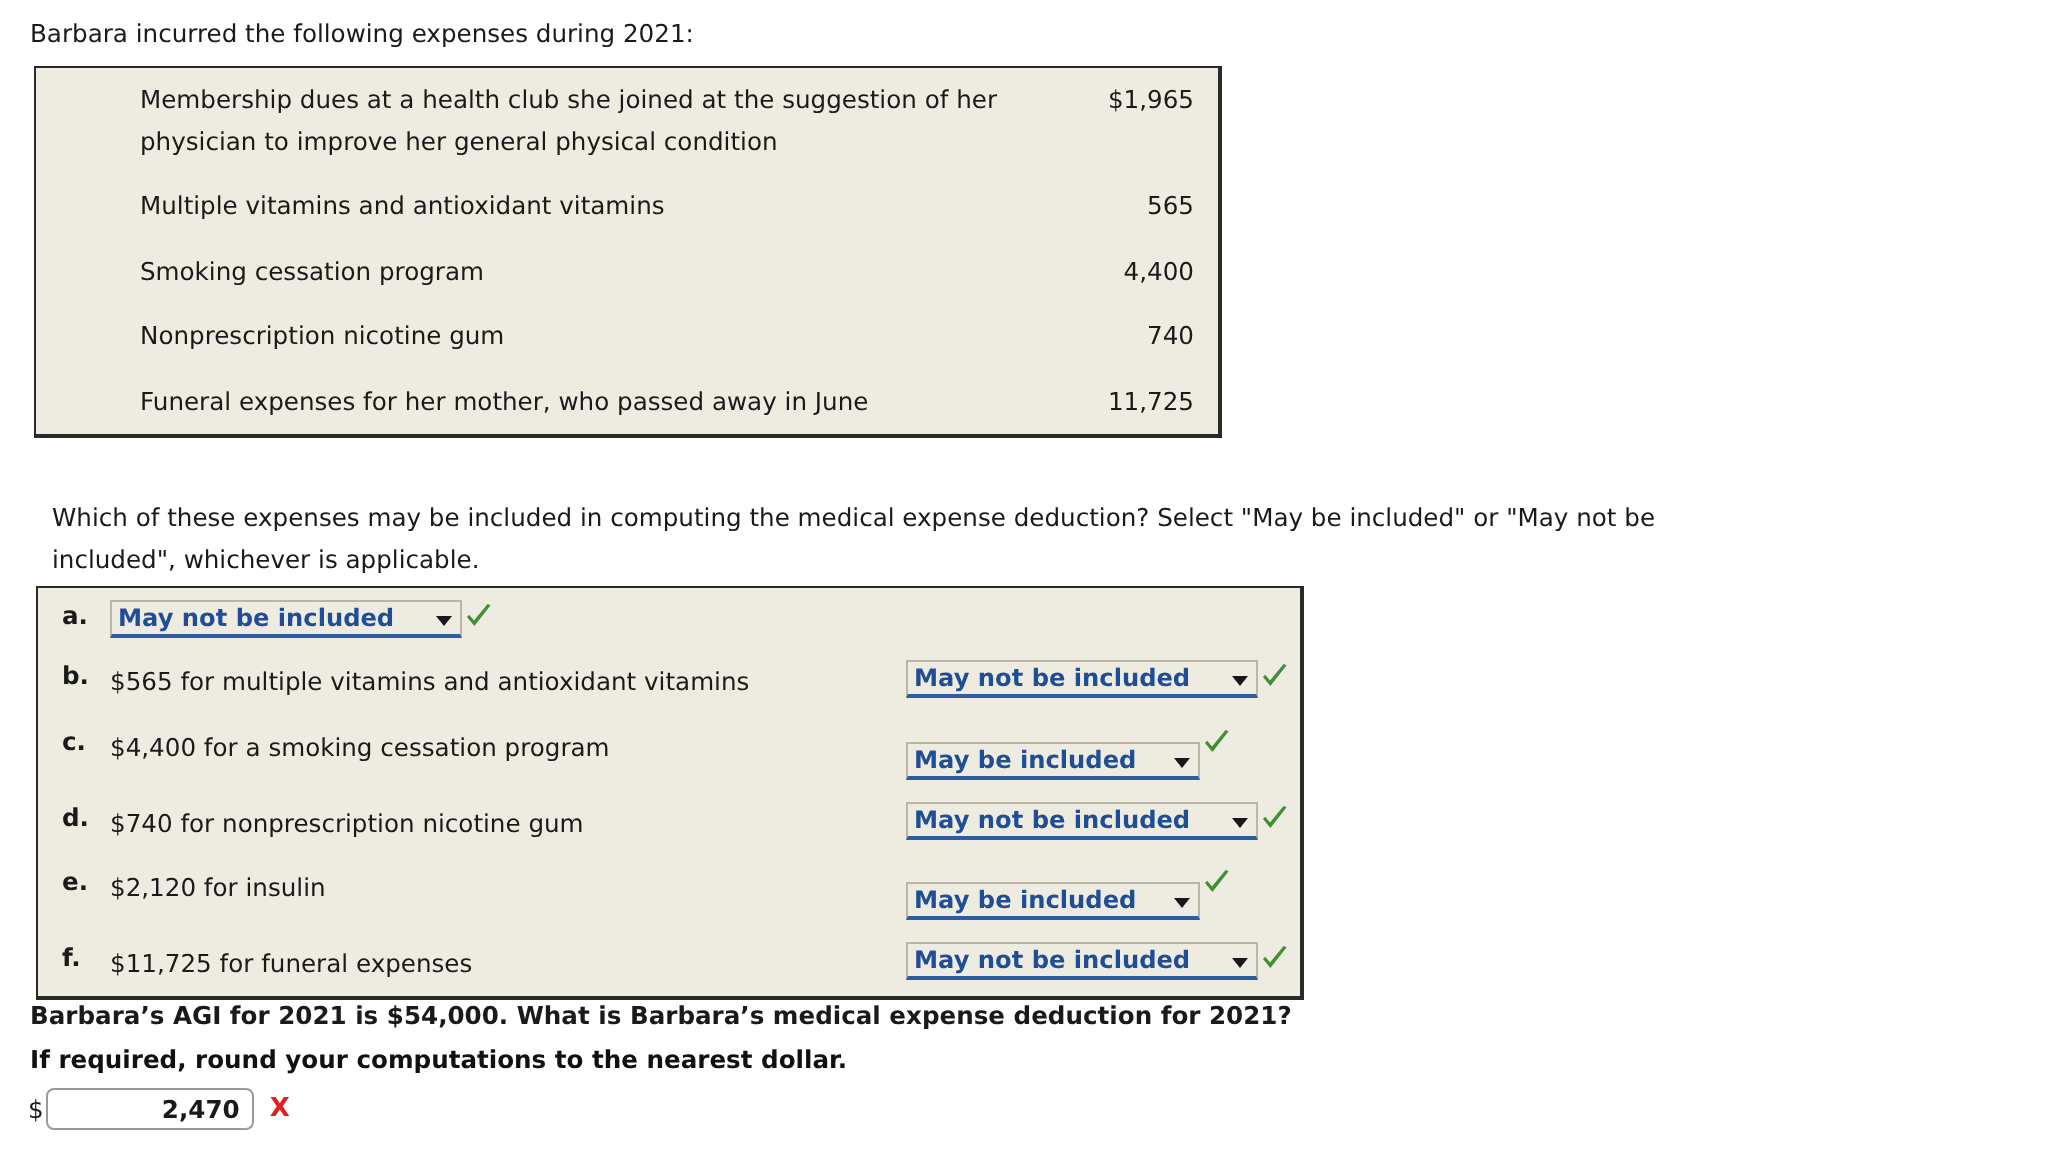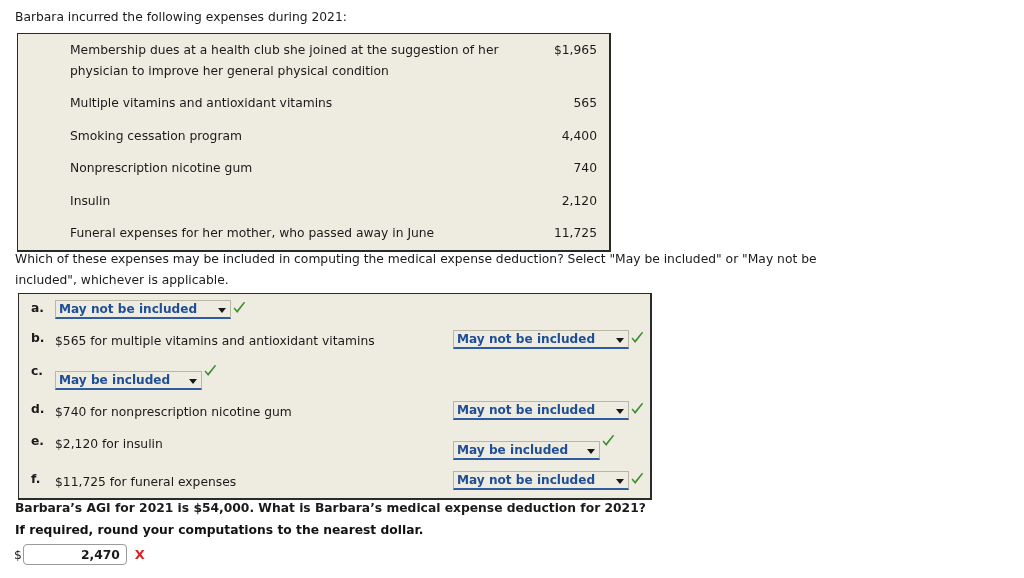--- a/index.html
+++ b/index.html
@@ -58,21 +58,21 @@
   .exp-row .amt {
     flex: 0 0 auto;
     text-align: right;
     min-width: 60px;
     white-space: nowrap;
   }
 
   
   .question {
     position: absolute;
-    left: 15px;
+    left: 26px;
     top: 249px;
     width: 860px;
     font-size: 12.3px;
     line-height: 21px;
     color: #1a1a1a;
   }
 
   
   .answer-panel {
     position: absolute;
@@ -221,24 +221,20 @@
     </div>
     <div class="exp-row">
       <div class="desc">Smoking cessation program</div>
       <div class="amt">4,400</div>
     </div>
     <div class="exp-row">
       <div class="desc">Nonprescription nicotine gum</div>
       <div class="amt">740</div>
     </div>
     <div class="exp-row">
-      <div class="desc">Insulin</div>
-      <div class="amt">2,120</div>
-    </div>
-    <div class="exp-row">
       <div class="desc">Funeral expenses for her mother, who passed away in June</div>
       <div class="amt">11,725</div>
     </div>
   </div>
 
   <div class="question">Which of these expenses may be included in computing the medical expense deduction? Select "May be included" or "May not be included", whichever is applicable.</div>
 
   <div class="answer-panel">
 
     <div class="ans-row">
@@ -267,20 +263,21 @@
         <span class="check">
           <svg width="15" height="17" viewBox="0 0 15 17">
               <path d="M1.5 8.5 L5.2 13 L13.3 2.6 L11.8 2.0 L5.0 10.2 L2.6 7.4 Z" fill="#3f8f33"></path>
             </svg>
         </span>
       </div>
     </div>
 
     <div class="ans-row">
       <div class="label">c.</div>
+      <div class="text">$4,400 for a smoking cessation program</div>
       <div class="control">
         <div class="sel narrow">
           <span>May be included</span>
           <span class="caret"></span>
         </div>
         <span class="check">
           <svg width="15" height="17" viewBox="0 0 15 17">
               <path d="M1.5 8.5 L5.2 13 L13.3 2.6 L11.8 2.0 L5.0 10.2 L2.6 7.4 Z" fill="#3f8f33"></path>
             </svg>
         </span>

